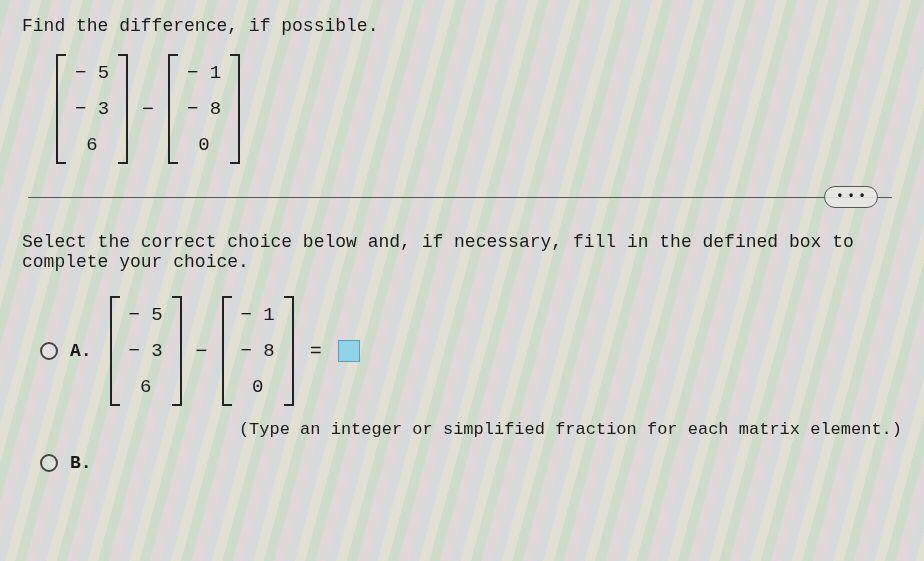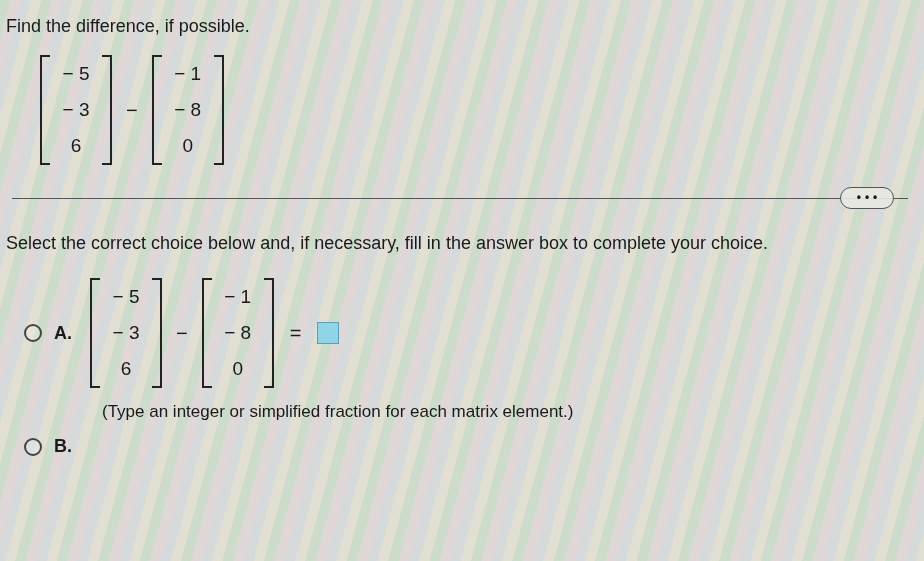--- a/index.html
+++ b/index.html
@@ -27,21 +27,22 @@
         rgba(150,180,230,0.14) 20px,
         rgba(150,180,230,0.14) 30px,
         rgba(230,220,170,0.14) 30px,
         rgba(230,220,170,0.14) 40px
       );
     z-index: 0;
   }
   .page {
     position: relative;
     z-index: 1;
-    padding: 16px 6px;
+    padding: 16px 22px;
+    font-family: Liberation Mono, monospace;
   }
   .question { margin-bottom: 18px; }
   .matrix-row {
     display: flex;
     align-items: center;
     gap: 12px;
     margin-left: 34px;
     margin-bottom: 22px;
   }
   .bracket-group {
@@ -172,21 +173,21 @@
       </div>
       <div class="bracket right"></div>
     </div>
   </div>
 
   <div class="divider-wrap">
     <div class="hr-line"></div>
     <div class="ellipsis-pill">•••</div>
   </div>
 
-  <div class="prompt2">Select the correct choice below and, if necessary, fill in the answer box to complete your choice.</div>
+  <div class="prompt2">Select the correct choice below and, if necessary, fill in the defined box to complete your choice.</div>
 
   <div class="choices">
 
     <div class="choice top">
       <div class="radio"></div>
       <div class="choice-label">A.</div>
       <div class="choice-body">
         <div class="matrix-row" style="margin:0;">
           <div class="bracket-group">
             <div class="bracket left"></div>
@@ -206,21 +207,21 @@
               <div class="cell">0</div>
             </div>
             <div class="bracket right"></div>
           </div>
           <div class="eq">=</div>
           <div class="answer-box"></div>
         </div>
       </div>
     </div>
 
-    <div class="hint" style="margin-left:78px; margin-bottom:14px;">(Type an integer or simplified fraction for each matrix element.)</div>
+    <div class="hint" style="margin-left:78px; margin-bottom:14px;text-align:right;">(Type an integer or simplified fraction for each matrix element.)</div>
 
     <div class="choice">
       <div class="radio"></div>
       <div class="choice-b-row">
         <span class="choice-label">B.</span>
       </div>
     </div>
 
   </div>
 

